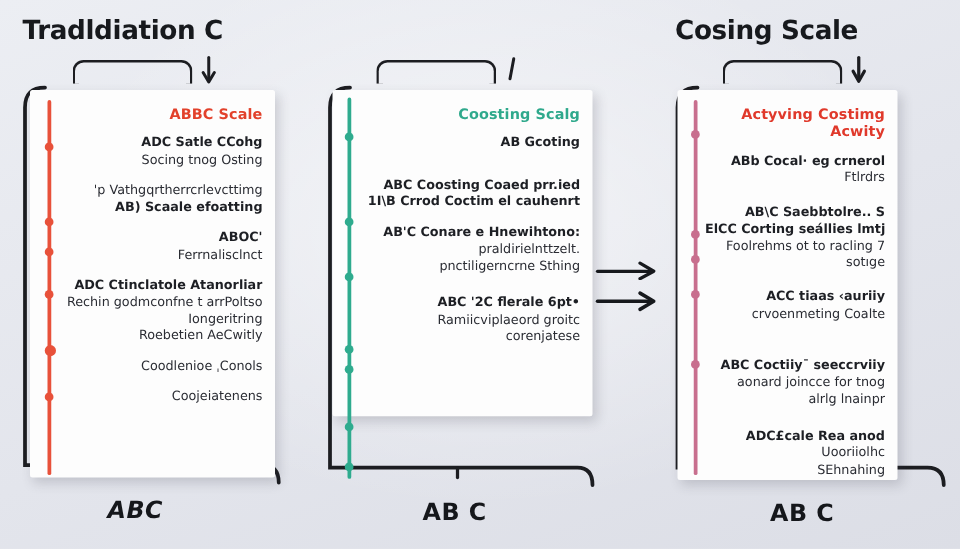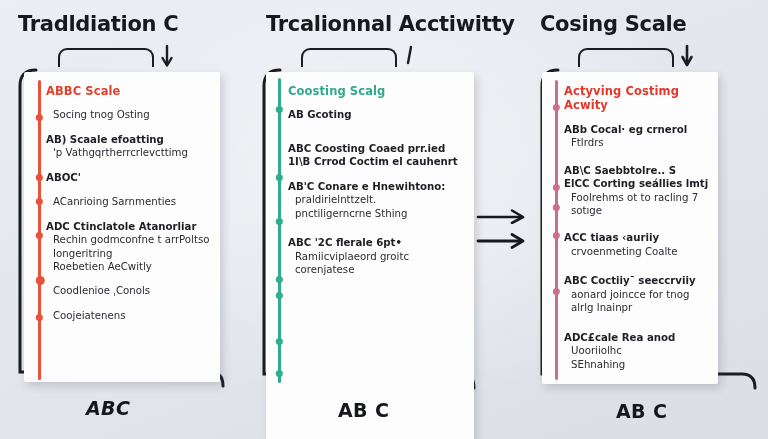--- a/index.html
+++ b/index.html
@@ -46,39 +46,39 @@
   }
   .down-arrow{position:absolute;left:100px;top:0;width:18px;height:26px;}
 
   
   .card{
     position:absolute;background:#fdfdfd;
     box-shadow:3px 4px 9px rgba(60,62,75,.20);
     border-radius:2px;
   }
   .panel-1 .card{left:24px;top:72px;width:196px;height:310px;}
-  .panel-2 .card{left:20px;top:72px;width:208px;height:368px;}
+  .panel-2 .card{left:20px;top:72px;width:208px;height:261px;}
   .panel-3 .card{left:22px;top:72px;width:176px;height:312px;}
 
   
   .frame{position:absolute;pointer-events:none;}
   .panel-1 .frame{left:14px;top:66px;width:212px;height:328px;}
   .panel-2 .frame{left:10px;top:66px;width:222px;height:330px;}
   .panel-3 .frame{left:12px;top:66px;width:226px;height:330px;}
 
   
   .rail{position:absolute;width:2.6px;border-radius:2px;}
   .panel-1 .rail{left:38px;top:80px;height:300px;}
   .panel-2 .rail{left:32px;top:78px;height:305px;}
   .panel-3 .rail{left:35px;top:80px;height:300px;}
 
   .rail-dot{position:absolute;width:7px;height:7px;border-radius:50%;transform:translate(-2.2px,0);}
 
   
-  .content{position:absolute;left:0;top:0;right:0;bottom:0;padding:12px 10px 10px 22px;box-sizing:border-box;}
+  .content{position:absolute;left:0;top:0;right:0;bottom:0;padding:12px 10px 10px 22px;box-sizing:border-box;text-align:right;}
   .lead{
     font-size:11.5px;font-weight:700;letter-spacing:.1px;
     margin:0 0 10px 0;line-height:1.25;
   }
   .item{margin:0 0 11px 0;}
   .line{
     font-size:10.2px;color:#1d1f24;line-height:1.32;
     white-space:nowrap;overflow:hidden;
   }
   .line.b{font-weight:700;}
@@ -117,31 +117,30 @@
     <svg class="frame" viewBox="0 0 212 328">
       <path d="M22 4 C10 4 6 10 6 20 L6 306 L196 306 C205 306 209 311 209 320" stroke="#1c1d21" stroke-width="3" fill="none" stroke-linecap="round"></path>
       <path d="M103 306 L103 314" stroke="#1c1d21" stroke-width="2.6" stroke-linecap="round"></path>
     </svg>
 
     <div class="card">
       <div class="content">
         <div class="lead" style="color:#e2412b;">ABBC Scale</div>
 
         <div class="item">
+          <div class="line b">ADC Satle CCohg</div>
           <div class="line ind">Socing tnog Osting</div>
         </div>
         <div class="item">
+          <div class="line ind">'p Vathgqrtherrcrlevcttimg</div>
           <div class="line b">AB) Scaale efoatting</div>
-          <div class="line ind">'p Vathgqrtherrcrlevcttimg</div>
         </div>
         <div class="item">
           <div class="line b">ABOC'</div>
-        </div>
-        <div class="item">
-          <div class="line ind">ACanrioing Sarnmenties</div>
+          <div class="line ind">Ferrnalisclnct</div>
         </div>
         <div class="item">
           <div class="line b">ADC Ctinclatole Atanorliar</div>
           <div class="line ind">Rechin godmconfne t arrPoltso</div>
           <div class="line ind">Iongeritring</div>
           <div class="line ind">Roebetien AeCwitly</div>
         </div>
         <div class="item">
           <div class="line ind">Coodlenioe ˌConols</div>
         </div>
@@ -157,21 +156,20 @@
       <span class="rail-dot" style="background:#e8513a;top:118px;"></span>
       <span class="rail-dot" style="background:#e8513a;top:152px;"></span>
       <span class="rail-dot" style="background:#e8513a;top:196px;width:9px;height:9px;"></span>
       <span class="rail-dot" style="background:#e8513a;top:234px;"></span>
     </div>
 
     <div class="axis-label">ABC</div>
   </div>
 
   <div class="panel panel-2">
-    <div class="panel-title">Trcalionnal Acctiwitty</div>
 
     <div class="bracket-wrap">
       <div class="bracket"></div>
       <svg class="down-arrow" viewBox="0 0 18 26">
         <path d="M10 3 L7 19" stroke="#1c1d21" stroke-width="2.4" fill="none" stroke-linecap="round"></path>
       </svg>
     </div>
 
     <svg class="frame" viewBox="0 0 222 330">
       <path d="M24 4 C12 4 8 10 8 20 L8 308 L206 308 C214 308 218 313 218 322" stroke="#1c1d21" stroke-width="3" fill="none" stroke-linecap="round"></path>
@@ -251,21 +249,21 @@
         <div class="item" style="margin-top:14px;">
           <div class="line b">AB\C Saebbtolre.. S</div>
           <div class="line b">ElCC Corting seállies lmtj</div>
           <div class="line ind">Foolrehms ot to racling 7</div>
           <div class="line ind">sotıge</div>
         </div>
         <div class="item" style="margin-top:14px;">
           <div class="line b">ACC tiaas ‹auriiy</div>
           <div class="line ind">crvoenmeting Coalte</div>
         </div>
-        <div class="item" style="margin-top:16px;">
+        <div class="item" style="margin-top:28px;">
           <div class="line b">ABC Coctiiyˉ seeccrviiy</div>
           <div class="line ind">aonard joincce for tnog</div>
           <div class="line ind">alrlg lnainpr</div>
         </div>
         <div class="item" style="margin-top:16px;">
           <div class="line b">ADC£cale Rea anod</div>
           <div class="line ind">Uooriiolhc</div>
           <div class="line ind">SEhnahing</div>
         </div>
       </div>

